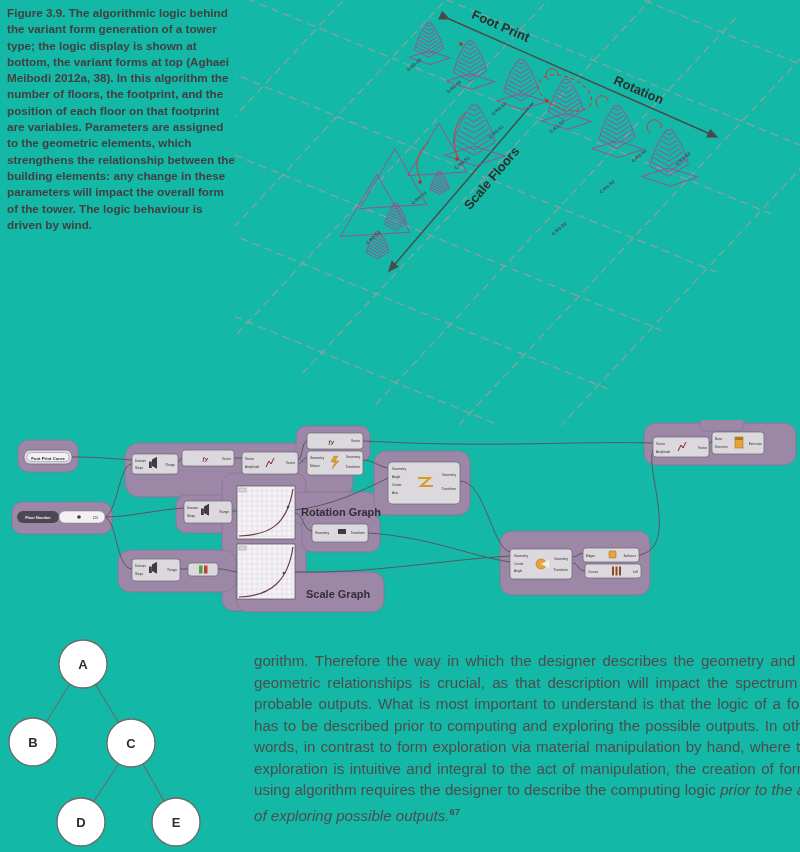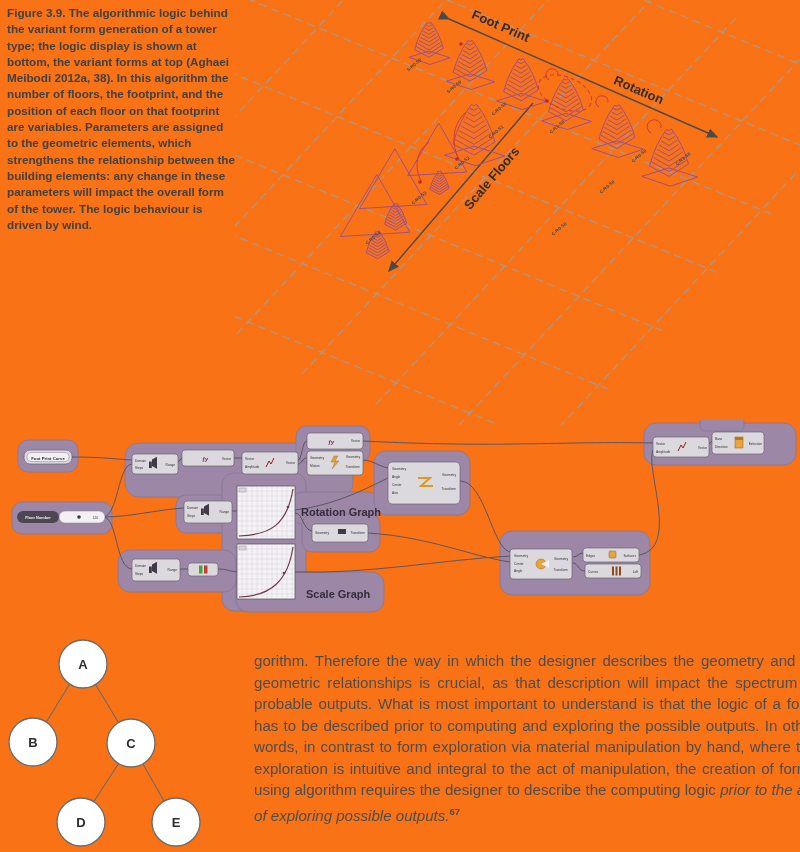--- a/index.html
+++ b/index.html
@@ -1,16 +1,16 @@
 <!DOCTYPE html>
 <html><head>
 <meta charset="utf-8">
 <style>
   html,body{margin:0;padding:0;background:#fff;}
-  .page{position:relative;width:800px;height:852px;background:#f97316;overflow:hidden;
+  .page{position:relative;width:800px;height:852px;background:#14b8a6;overflow:hidden;
         font-family:"Liberation Sans",sans-serif;}
   .caption{position:absolute;left:7px;top:5px;width:229px;
            font-size:11.7px;line-height:16.3px;font-weight:700;color:#414141;}
   .bodytext{position:absolute;left:254px;top:650px;width:563px;
             font-size:15.1px;line-height:21.5px;color:#4d4d4d;text-align:justify;}
   .bodytext .it{font-style:italic;}
   .bodytext sup{font-size:9.5px;font-weight:700;}
   svg{position:absolute;display:block;}
   #fig-towers{left:235px;top:0;}
   #fig-logic{left:0;top:420px;}

